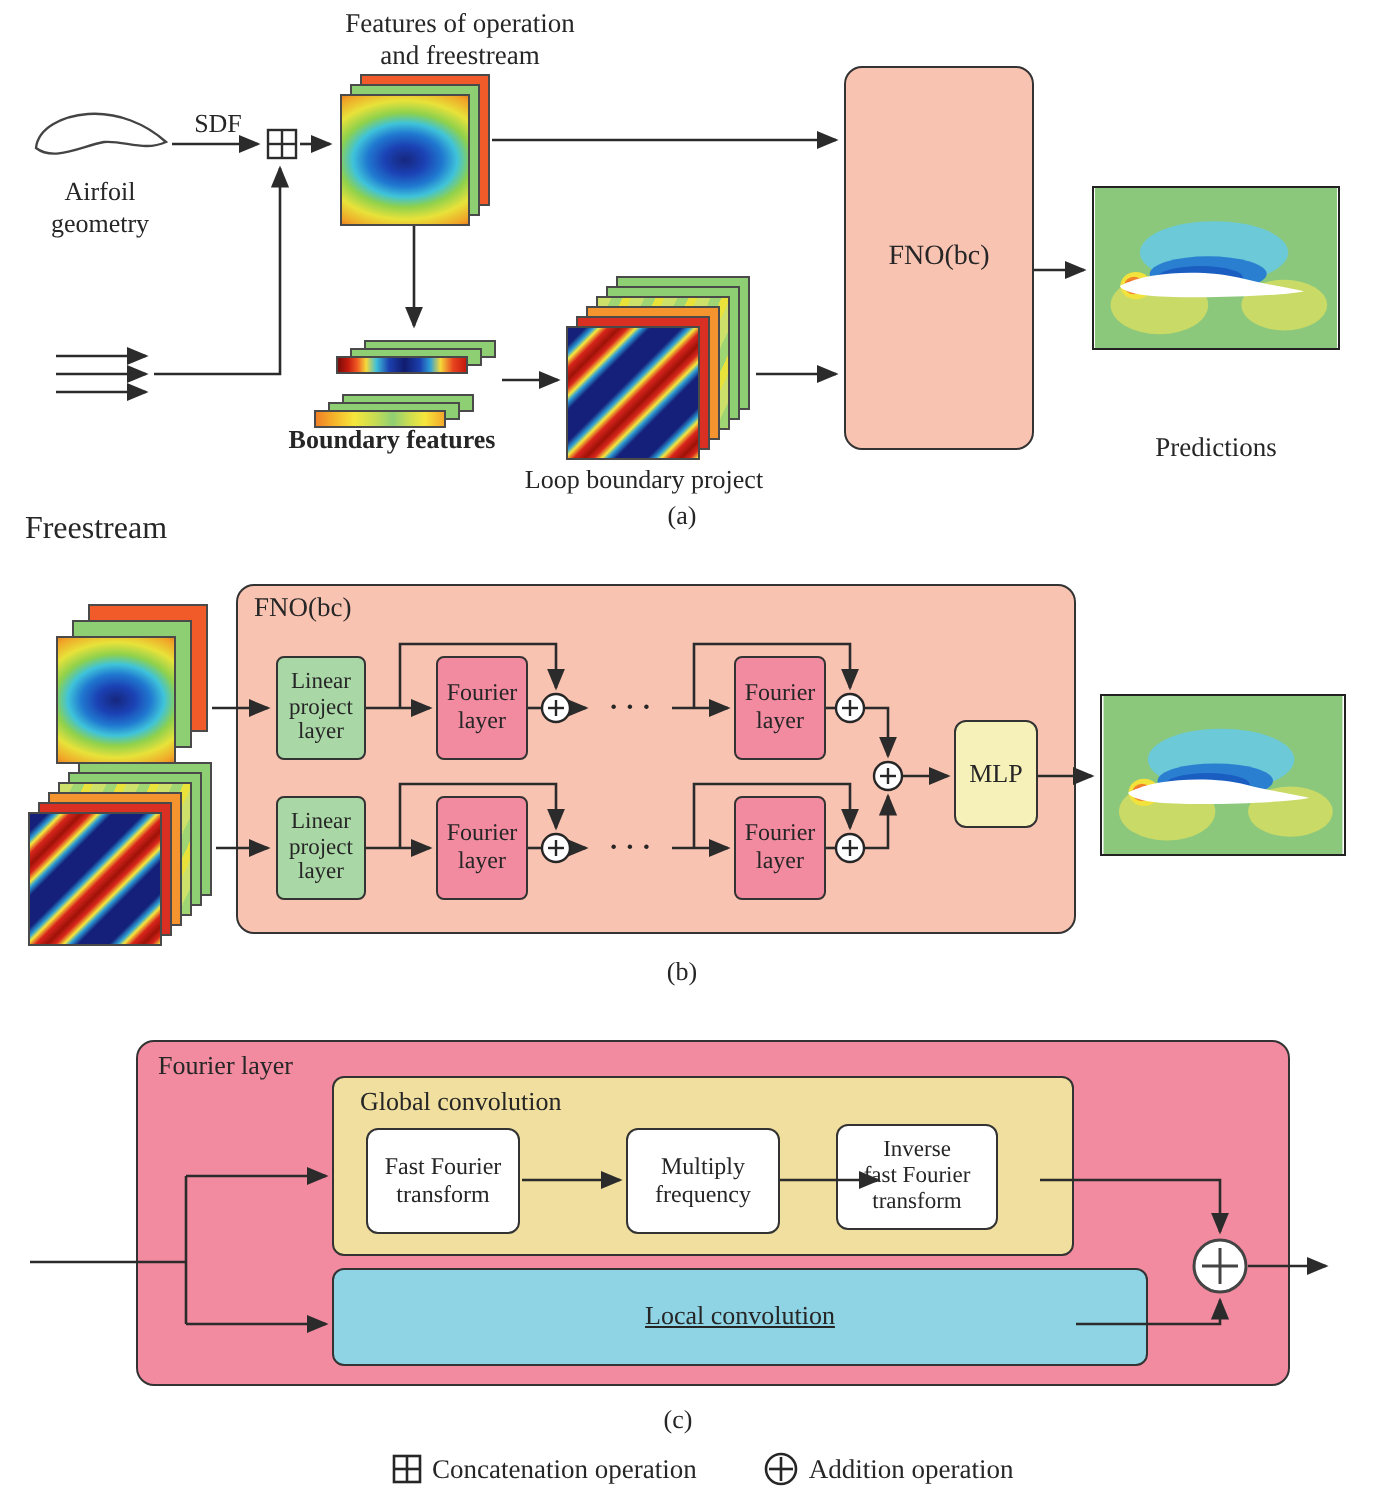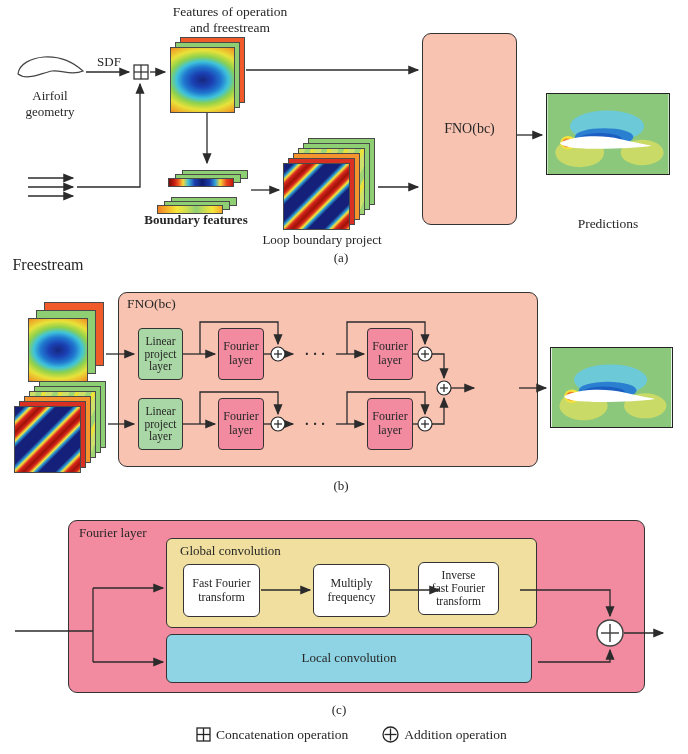--- a/index.html
+++ b/index.html
@@ -130,20 +130,21 @@
   <div class="box pinkbox r5" style="left:367px;top:328px;width:46px;height:52px;font-size:12px;">Fourier
 layer</div>
   <div class="box pinkbox r5" style="left:218px;top:398px;width:46px;height:52px;font-size:12px;">Fourier
 layer</div>
   <div class="box pinkbox r5" style="left:367px;top:398px;width:46px;height:52px;font-size:12px;">Fourier
 layer</div>
 
   <div class="lbl" style="left:294px;top:346px;width:42px;font-size:14px;font-weight:bold;">· · ·</div>
   <div class="lbl" style="left:294px;top:416px;width:42px;font-size:14px;font-weight:bold;">· · ·</div>
 
+  <div class="box yellowbox r6" style="left:477px;top:360px;width:42px;height:54px;font-size:13px;">MLP</div>
 
   <svg class="imgframe" style="left:550px;top:347px;" width="123" height="81" viewBox="0 0 124 82">
       <use href="#flowfield"></use>
     </svg>
 
   <div class="lbl" style="left:316px;top:478px;width:50px;font-size:13px;">(b)</div>
 
   <div class="box pinkbox r8" style="left:68px;top:520px;width:577px;height:173px;"></div>
   <div class="lbl" style="left:79px;top:525px;width:110px;font-size:13px;text-align:left;">Fourier layer</div>
 
@@ -151,21 +152,21 @@
   <div class="lbl" style="left:180px;top:543px;width:160px;font-size:13px;text-align:left;">Global convolution</div>
 
   <div class="box whitebox r6" style="left:183px;top:564px;width:77px;height:53px;font-size:12px;">Fast Fourier
 transform</div>
   <div class="box whitebox r6" style="left:313px;top:564px;width:77px;height:53px;font-size:12px;">Multiply
 frequency</div>
   <div class="box whitebox r6" style="left:418px;top:562px;width:81px;height:53px;font-size:11.5px;">Inverse
 fast Fourier
 transform</div>
 
-  <div class="box cyanbox r6" style="left:166px;top:634px;width:366px;height:49px;font-size:13px;">Local convolution</div>
+  <div class="box cyanbox r6" style="left:166px;top:634px;width:408px;height:49px;font-size:13px;text-decoration:underline;">Local convolution</div>
 
   <div class="lbl" style="left:314px;top:702px;width:50px;font-size:13px;">(c)</div>
 
   <div class="legend">
     <div class="item">
       <svg width="15" height="15" viewBox="0 0 15 15">
         <rect x="1" y="1" width="13" height="13" fill="#fff" stroke="#262626" stroke-width="1.3"></rect>
         <line x1="7.5" y1="1" x2="7.5" y2="14" stroke="#262626" stroke-width="1.3"></line>
         <line x1="1" y1="7.5" x2="14" y2="7.5" stroke="#262626" stroke-width="1.3"></line>
       </svg>

